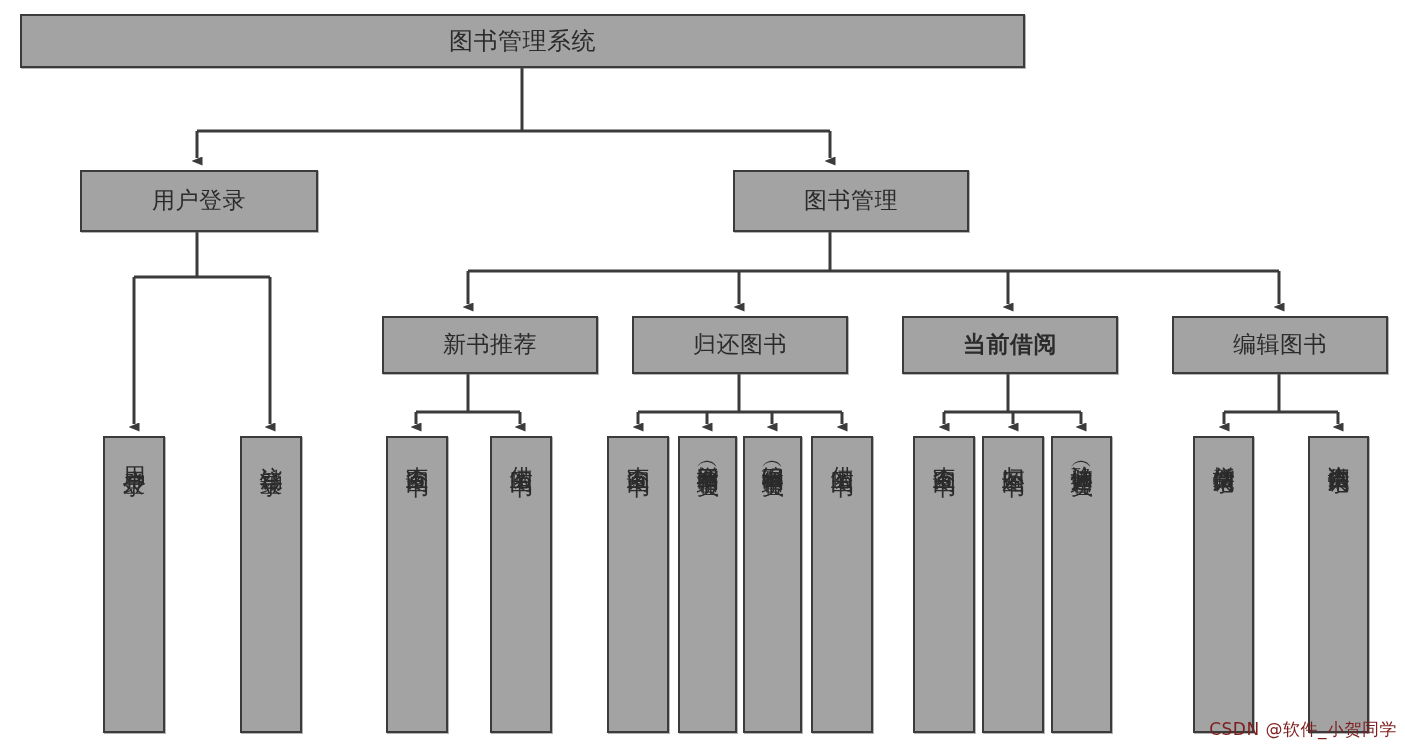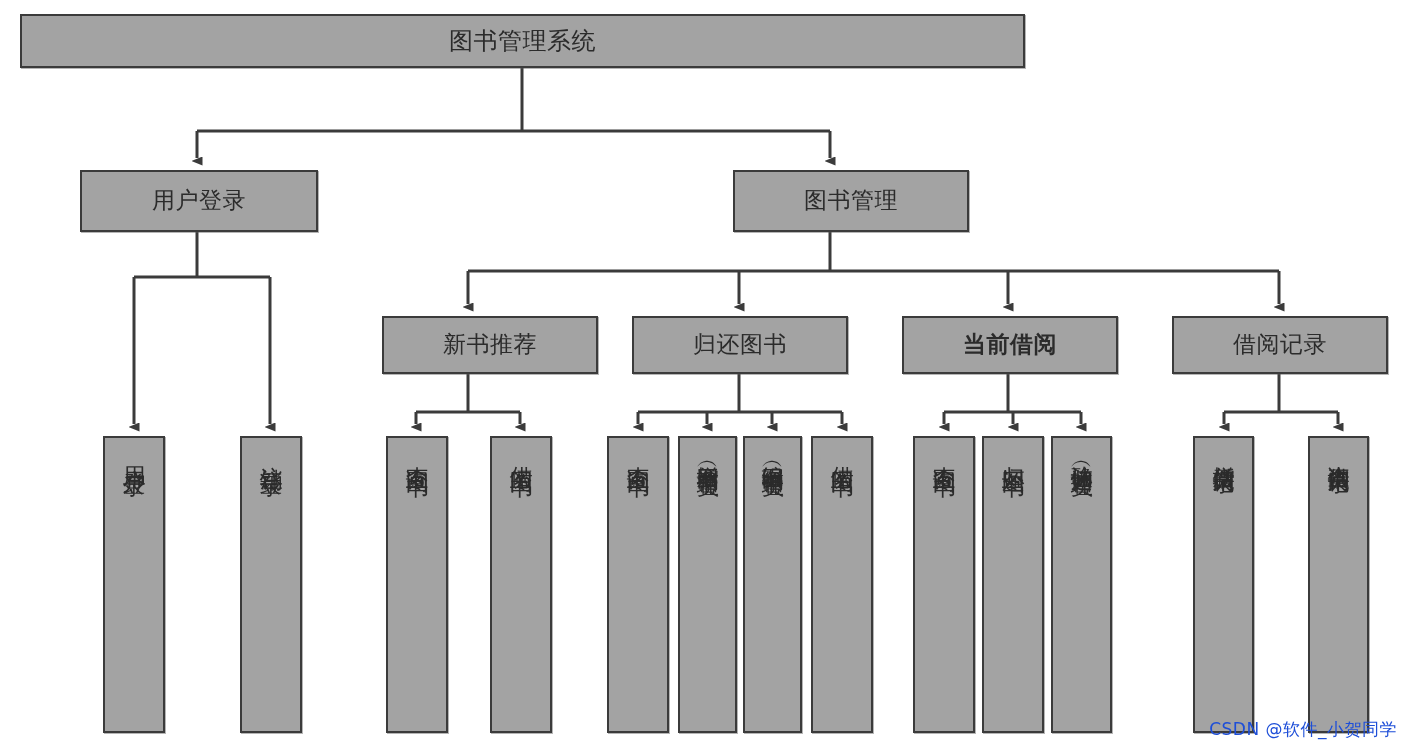--- a/index.html
+++ b/index.html
@@ -67,21 +67,21 @@
   }
   .node.v.tall .label {
     font-size: 22px;
     letter-spacing: 1.5px;
   }
   #watermark {
     position: absolute;
     right: 8px;
     bottom: 6px;
     font-size: 17px;
-    color: #1d4ed8;
+    color: #7f1d1d;
     letter-spacing: 0.5px;
     white-space: nowrap;
   }
 </style>
 </head>
 <body>
 
 <div id="diagram-root">
 
   <svg id="edge-layer" viewBox="0 0 1405 747" xmlns="http://www.w3.org/2000/svg">
@@ -148,21 +148,21 @@
   <div class="node h" style="left:362px; top:316px; width:216px; height:58px;margin-left:20px;">
     <span class="label">新书推荐</span>
   </div>
   <div class="node h" style="left:632px; top:316px; width:216px; height:58px;">
     <span class="label">归还图书</span>
   </div>
   <div class="node h" style="left:902px; top:316px; width:216px; height:58px;font-weight:bold;">
     <span class="label">当前借阅</span>
   </div>
   <div class="node h" style="left:1172px; top:316px; width:216px; height:58px;">
-    <span class="label">借阅记录</span>
+    <span class="label">编辑图书</span>
   </div>
 
   <div class="node v" style="left:103px; top:436px; width:62px; height:297px;">
     <span class="label">用户登录</span>
   </div>
   <div class="node v" style="left:240px; top:436px; width:62px; height:297px;">
     <span class="label">注销登录</span>
   </div>
 
   <div class="node v" style="left:386px; top:436px; width:62px; height:297px;">

